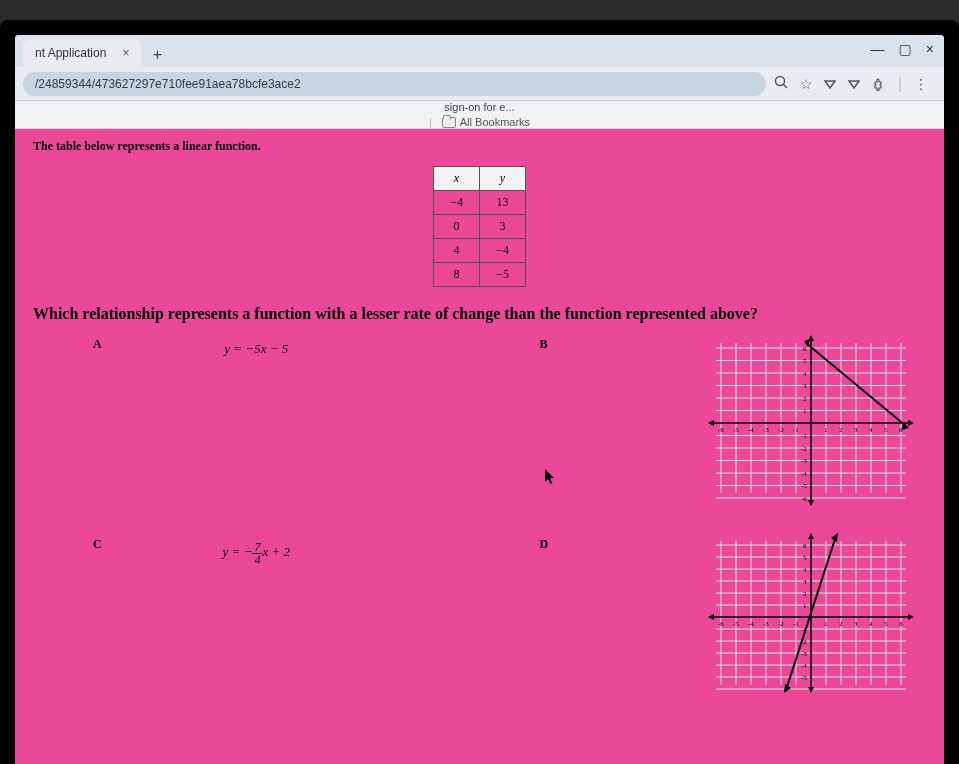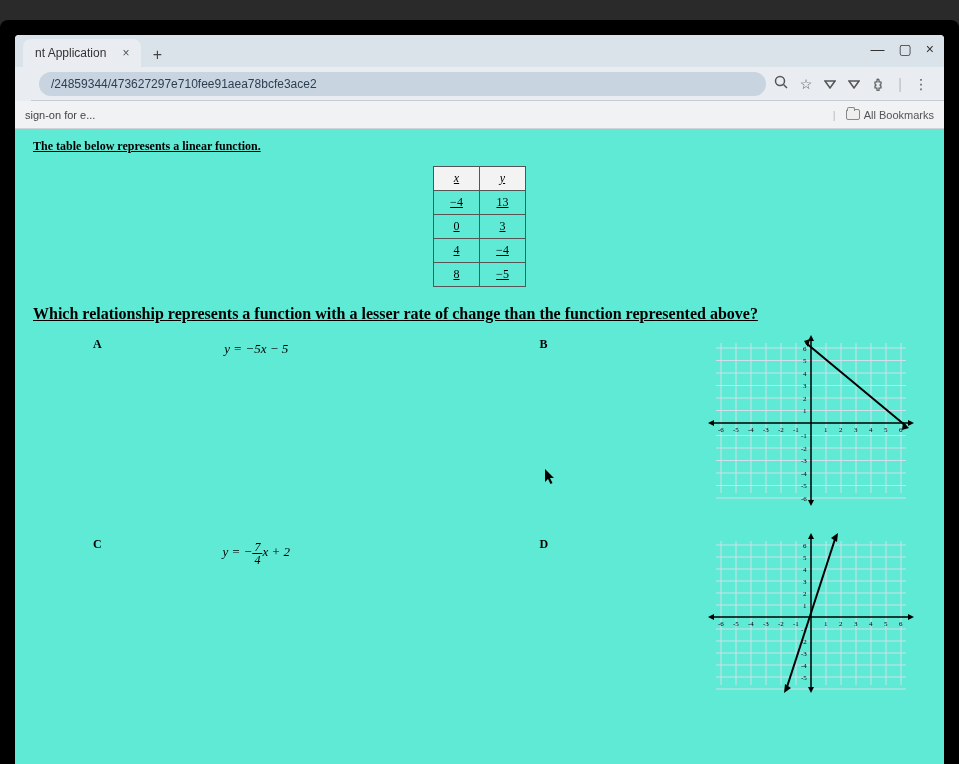--- a/index.html
+++ b/index.html
@@ -59,21 +59,20 @@
   }
   .window-controls span { cursor: pointer; }
   
   .url-row {
     height: 34px;
     background: #e9ecf0;
     display: flex;
     align-items: center;
     padding: 4px 8px;
     border-bottom: 1px solid #c7cdd3;
-    margin-left: 16px;
   }
   .url-bar {
     flex: 1;
     background: #c8d4df;
     border-radius: 14px;
     height: 24px;
     display: flex;
     align-items: center;
     padding: 0 12px;
     font-size: 12px;
@@ -93,34 +92,34 @@
   .bookmark-row {
     height: 28px;
     background: #f0f2f4;
     display: flex;
     align-items: center;
     padding: 0 10px;
     font-size: 11px;
     color: #444;
     border-bottom: 1px solid #d0d4d8;
     justify-content: space-between;
+    flex-direction: column;
   }
   .all-bookmarks { display: flex; align-items: center; gap: 4px; color: #555; }
   .folder-icon { width: 14px; height: 11px; border:1px solid #888; border-radius:2px; background:#eee; position:relative;}
   .folder-icon:before { content:""; position:absolute; top:-3px; left:0; width:6px; height:3px; background:#eee; border:1px solid #888; border-bottom:none; border-radius:2px 2px 0 0;}
   
   .content {
-    background: #5eead4;
+    background: #ec4899;
     height: calc(100% - 94px);
     padding: 10px 18px;
     font-family: Georgia, 'Times New Roman', serif;
     color: #000;
     position: relative;
     overflow:hidden;
-    text-decoration:underline;
   }
   .prompt-text {
     font-size: 12px;
     font-weight: bold;
     margin-bottom: 12px;
   }
   .data-table {
     border-collapse: collapse;
     margin: 0 auto 18px auto;
   }

